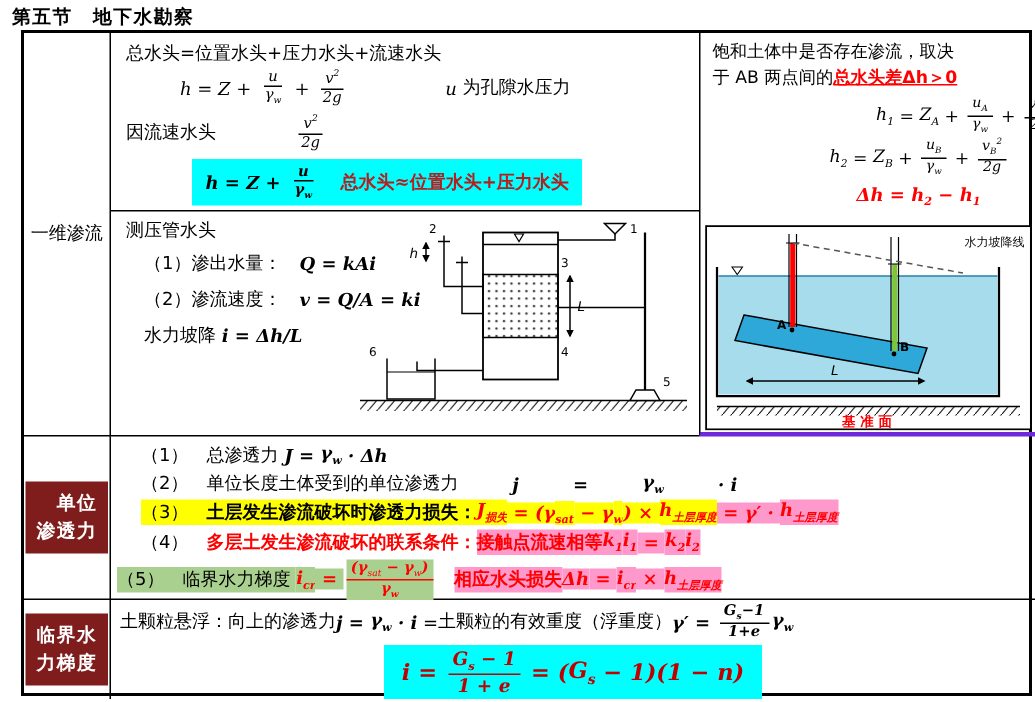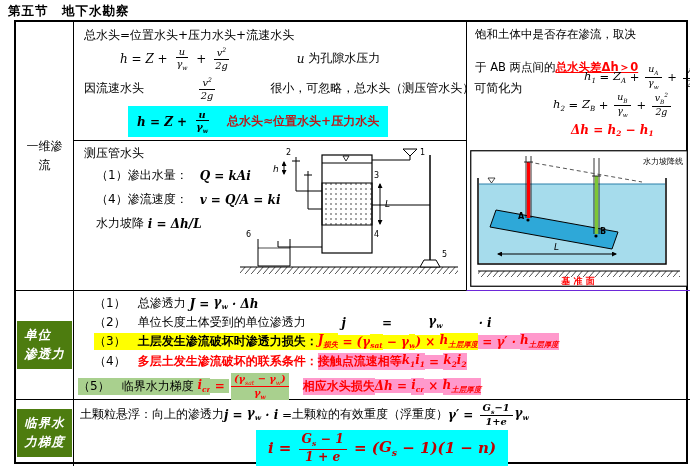--- a/index.html
+++ b/index.html
@@ -3,57 +3,57 @@
 <meta charset="utf-8">
 <style>
   html,body{margin:0;padding:0;background:#fff;}
   .page{position:relative;width:690px;height:468px;background:#fff;overflow:hidden;
         font-family:"DejaVu Sans","Liberation Sans",sans-serif;font-size:12px;color:#000;}
   .title{position:absolute;left:8px;top:3px;font-weight:bold;font-size:12.5px;letter-spacing:1px;}
   .tbl{position:absolute;left:14px;top:20px;width:674px;height:444px;border:2px solid #000;box-sizing:border-box;}
   .cell{position:absolute;box-sizing:border-box;}
   
   #lbl1{left:0;top:0;width:58px;height:269px;border-right:1px solid #000;border-bottom:1px solid #000;
-        display:flex;flex-direction:column;justify-content:center;align-items:center;line-height:1.6;}
+        display:flex;flex-direction:row;justify-content:center;align-items:center;line-height:1.6;}
   #headcell{left:58px;top:0;width:392px;height:119px;border-bottom:1px solid #000;}
   #darcycell{left:58px;top:119px;width:392px;height:150px;border-bottom:1px solid #000;}
-  #satcell{left:450px;top:0;width:224px;height:269px;border-left:1px solid #000;border-bottom:1px solid #6d28d9;padding-left:16px;}
+  #satcell{left:450px;top:0;width:224px;height:269px;border-left:1px solid #000;border-bottom:3px solid #6d28d9;padding-left:16px;}
   .h-line1{position:absolute;left:10px;top:5px;}
   .h-line2{position:absolute;left:46px;top:24px;display:flex;align-items:center;gap:64px;}
   .h-line3{position:absolute;left:10px;top:54px;display:flex;align-items:center;gap:48px;}
   .h-line4{position:absolute;left:54px;top:84px;background:#00FFFF;padding:3px 9px;display:flex;align-items:center;gap:14px;}
   .d-title{position:absolute;left:10px;top:4px;}
   .d-i1{position:absolute;left:22px;top:26px;}
   .d-i2{position:absolute;left:22px;top:50px;}
   .d-i3{position:absolute;left:22px;top:74px;}
   .d-svg{position:absolute;left:160px;top:6px;width:230px;height:128px;}
   .s-line1{position:absolute;left:8px;top:5px;font-size:11.5px;}
-  .s-line2{position:absolute;left:8px;top:22px;font-size:11.5px;margin-top:16px;}
+  .s-line2{position:absolute;left:8px;top:22px;font-size:11.5px;}
   .s-h1{position:absolute;left:88px;top:42px;font-size:11.5px;margin-left:29px;}
   .s-h2{position:absolute;left:86px;top:70px;font-size:11.5px;}
   .s-dh{position:absolute;left:104px;top:100px;font-size:12px;}
   .s-svg{position:absolute;left:3px;top:128px;width:218px;height:137px;}
   
   #lbl2{left:0;top:269px;width:58px;height:109px;border-right:1px solid #000;border-bottom:1px solid #000;
         display:flex;justify-content:center;align-items:center;}
   #row2cell{left:58px;top:269px;width:616px;height:109px;border-bottom:1px solid #000;}
   .r2-i1{position:absolute;left:20px;top:4px;}
   .r2-i2{position:absolute;left:20px;top:23px;gap:32px;}
   .r2-i3{position:absolute;left:20px;top:42px;}
   .r2-i4{position:absolute;left:20px;top:62px;}
   .r2-i5{position:absolute;left:4px;top:82px;display:flex;align-items:center;}
   
   #lbl3{left:0;top:378px;width:58px;height:66px;border-right:1px solid #000;
         display:flex;justify-content:center;align-items:center;}
   #row3cell{left:58px;top:378px;width:616px;height:66px;}
   .r3-line{position:absolute;left:6px;top:2px;display:flex;align-items:center;white-space:nowrap;}
   .r3-formula{position:absolute;left:0;top:30px;width:100%;text-align:center;}
   .r3-formula .box{display:inline-flex;align-items:center;background:#00FFFF;padding:2px 12px;font-size:15px;}
-  .blackbox{background:#4d7c0f;color:#fff;font-weight:bold;font-size:12.5px;line-height:1.5;
-            padding:5px 7px;text-align:left;letter-spacing:1px;font-style:italic;}
+  .blackbox{background:#7f1d1d;color:#fff;font-weight:bold;font-size:12.5px;line-height:1.5;
+            padding:5px 7px;text-align:right;letter-spacing:1px;}
   
   .mline{display:inline-flex;align-items:center;white-space:pre;}
   .mi{font-family:"DejaVu Serif","Liberation Serif",serif;font-style:italic;}
   .mb{font-weight:bold;}
   .mu{text-decoration:underline;}
   .frac{display:inline-flex;flex-direction:column;align-items:center;vertical-align:middle;margin:0 2px;}
   .fnum,.fden{display:block;padding:0 3px;line-height:1.15;font-size:0.82em;text-align:center;}
   .fnum{border-bottom:1px solid currentColor;}
   sub{font-size:0.62em;}
   sup{font-size:0.62em;}
@@ -70,31 +70,31 @@
       <div>一维渗</div>
       <div>流</div>
     </div>
 
     <div class="cell" id="headcell">
       <div class="h-line1">总水头=位置水头+压力水头+流速水头</div>
       <div class="h-line2">
         <span class="mline"><span class="mi">h = Z + </span><span class="frac"><span class="fnum"><span class="mi">u</span></span><span class="fden"><span class="mi">γ<sub>w</sub></span></span></span><span class="mi"> + </span><span class="frac"><span class="fnum"><span class="mi">v<sup>2</sup></span></span><span class="fden"><span class="mi">2g</span></span></span></span>
         <span class="mline"><span class="mi">u</span><span> 为孔隙水压力</span></span>
       </div>
-      <div class="h-line3 mline"><span>因流速水头 </span><span class="frac"><span class="fnum"><span class="mi">v<sup>2</sup></span></span><span class="fden"><span class="mi">2g</span></span></span><span> 很小，可忽略，总水头（测压管水头）可简化为</span></div>
+      <div class="h-line3 mline"><span>因流速水头 </span><span class="frac"><span class="fnum"><span class="mi">v<sup>2</sup></span></span><span class="fden"><span class="mi">2g</span></span></span></div>
       <div class="h-line4">
         <span class="mline"><span class="mi mb">h = Z + </span><span class="frac"><span class="fnum"><span class="mi mb">u</span></span><span class="fden"><span class="mi mb">γ<sub>w</sub></span></span></span></span>
         <span class="mline"><span class="mb" style="color: #b91c1c;">总水头≈位置水头+压力水头</span></span>
       </div>
     </div>
 
     <div class="cell" id="darcycell">
       <div class="d-title">测压管水头</div>
       <div class="d-i1 mline"><span>（1）渗出水量：　</span><span class="mi mb">Q = kAi</span></div>
-      <div class="d-i2 mline"><span>（4）渗流速度：　</span><span class="mi mb">v = Q/A = ki</span></div>
+      <div class="d-i2 mline"><span>（2）渗流速度：　</span><span class="mi mb">v = Q/A = ki</span></div>
       <div class="d-i3 mline"><span>水力坡降 </span><span class="mi mb">i</span><span class="mi mb"> = Δh/L</span></div>
 
       <div class="d-svg">
         <svg width="230" height="128" viewBox="0 0 230 128">
           <defs>
             <pattern id="pDots" width="5" height="5" patternUnits="userSpaceOnUse">
               <circle cx="2" cy="2" r="0.8" fill="#333"></circle>
             </pattern>
             <pattern id="pHatch" width="6" height="7" patternUnits="userSpaceOnUse">
               <path d="M0,7 L6,0" stroke="#000" stroke-width="0.7"></path>

